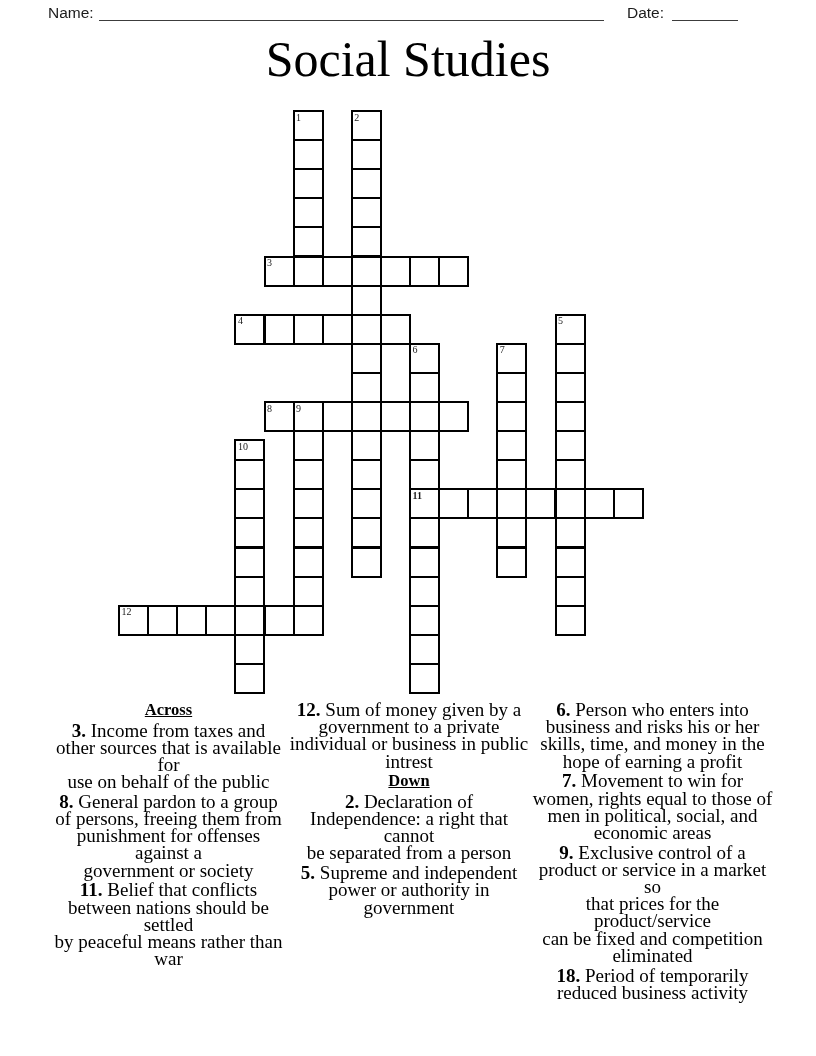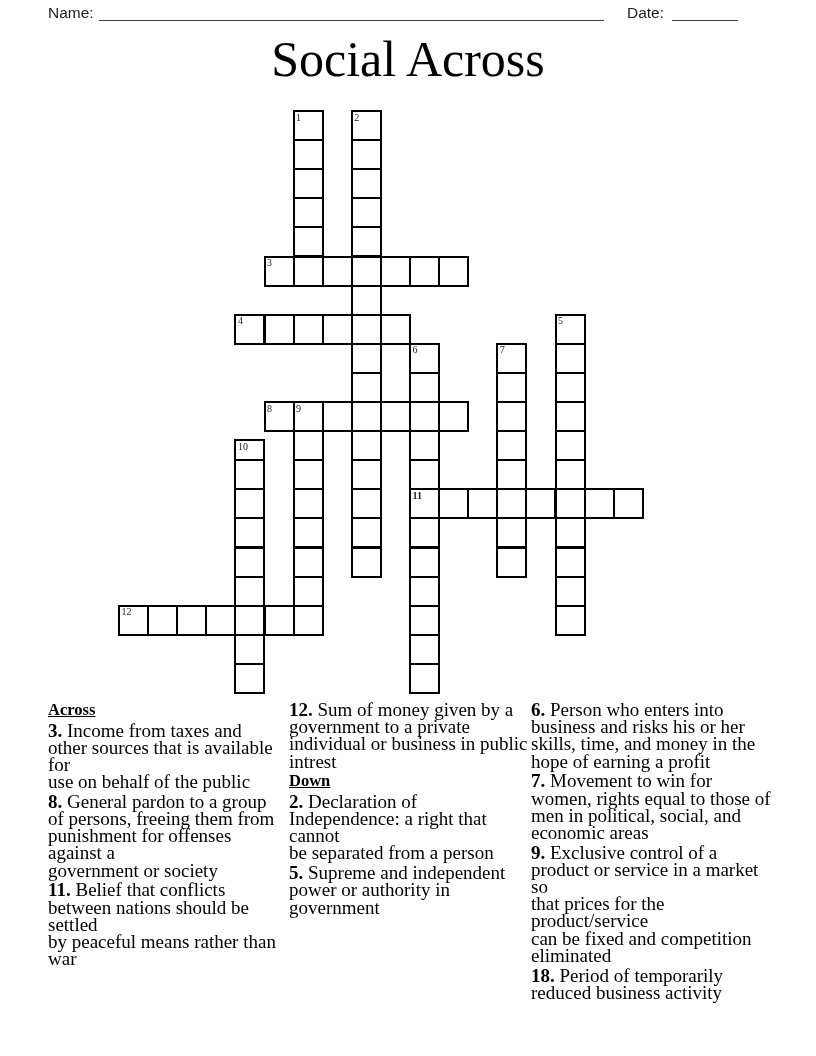--- a/index.html
+++ b/index.html
@@ -29,21 +29,21 @@
   .cell {
     position:absolute; box-sizing:border-box;
     border:2px solid #000; background:#fff;
   }
   .cellnum {
     position:absolute; top:0.5px; left:1.5px;
     font-size:10px; line-height:10px; color:#1a1a1a;
     font-family:"Liberation Serif","DejaVu Serif",serif;
   }
 
-  .clue-col { position:absolute; top:701px; }
+  .clue-col { position:absolute; top:701px;text-align:center; }
   #clue-col-1 { left:48px;  width:241px; }
   #clue-col-2 { left:289px; width:240px; }
   #clue-col-3 { left:531px; width:243px; }
   .clue {
     font-size:19px; line-height:17.2px;
     margin:0 0 2.5px 0; white-space:pre-line;
   }
   .clue b { font-weight:700; }
   .clue-header {
     font-size:16.5px; line-height:17.5px; font-weight:700;
@@ -52,21 +52,21 @@
   .clue-header span { text-decoration:underline; }
 </style>
 </head>
 <body>
 
 <span id="name-label" class="top-label">Name:</span>
 <div id="name-line" class="blank-line"></div>
 <span id="date-label" class="top-label">Date:</span>
 <div id="date-line" class="blank-line"></div>
 
-<h1 id="title">Social Across</h1>
+<h1 id="title">Social Studies</h1>
 
 <div id="grid" style="left: 118px; top: 110px; width: 525.8px; height: 584px;">
     <div class="cell" style="left: 174.6px; top: 0px; width: 31.1px; height: 31.1px;">
       <span class="cellnum">1</span>
     </div>
     <div class="cell" style="left: 232.8px; top: 0px; width: 31.1px; height: 31.1px;">
       <span class="cellnum">2</span>
     </div>
     <div class="cell" style="left: 174.6px; top: 29.1px; width: 31.1px; height: 31.1px;"></div>
     <div class="cell" style="left: 232.8px; top: 29.1px; width: 31.1px; height: 31.1px;"></div>

